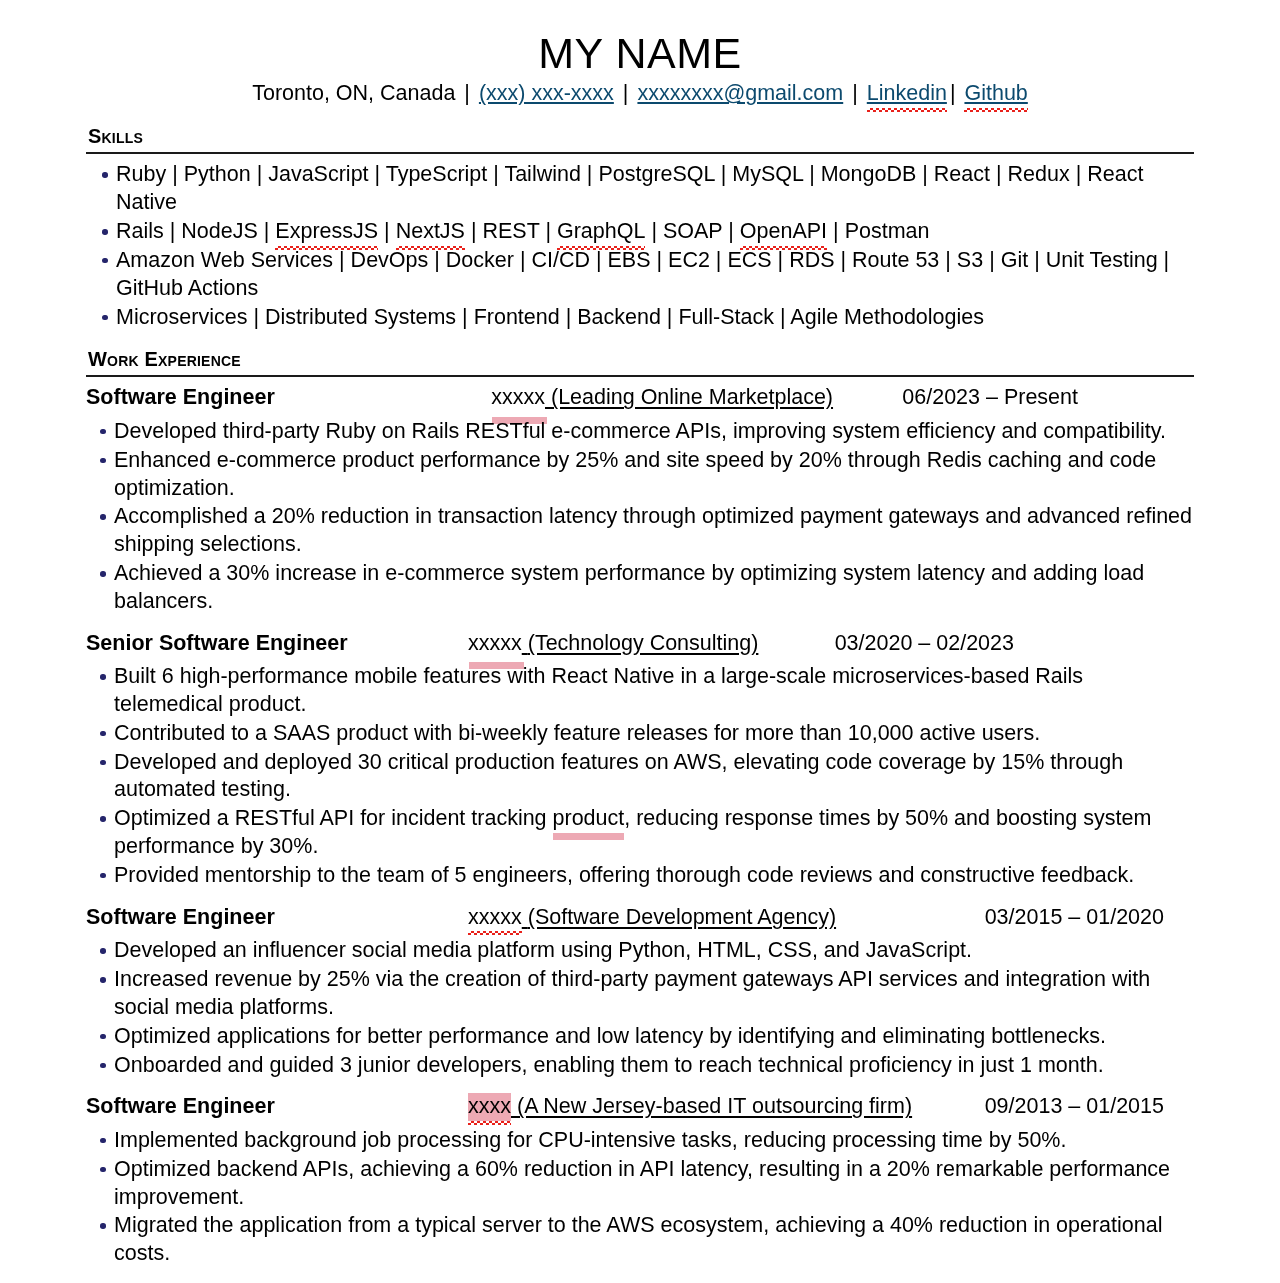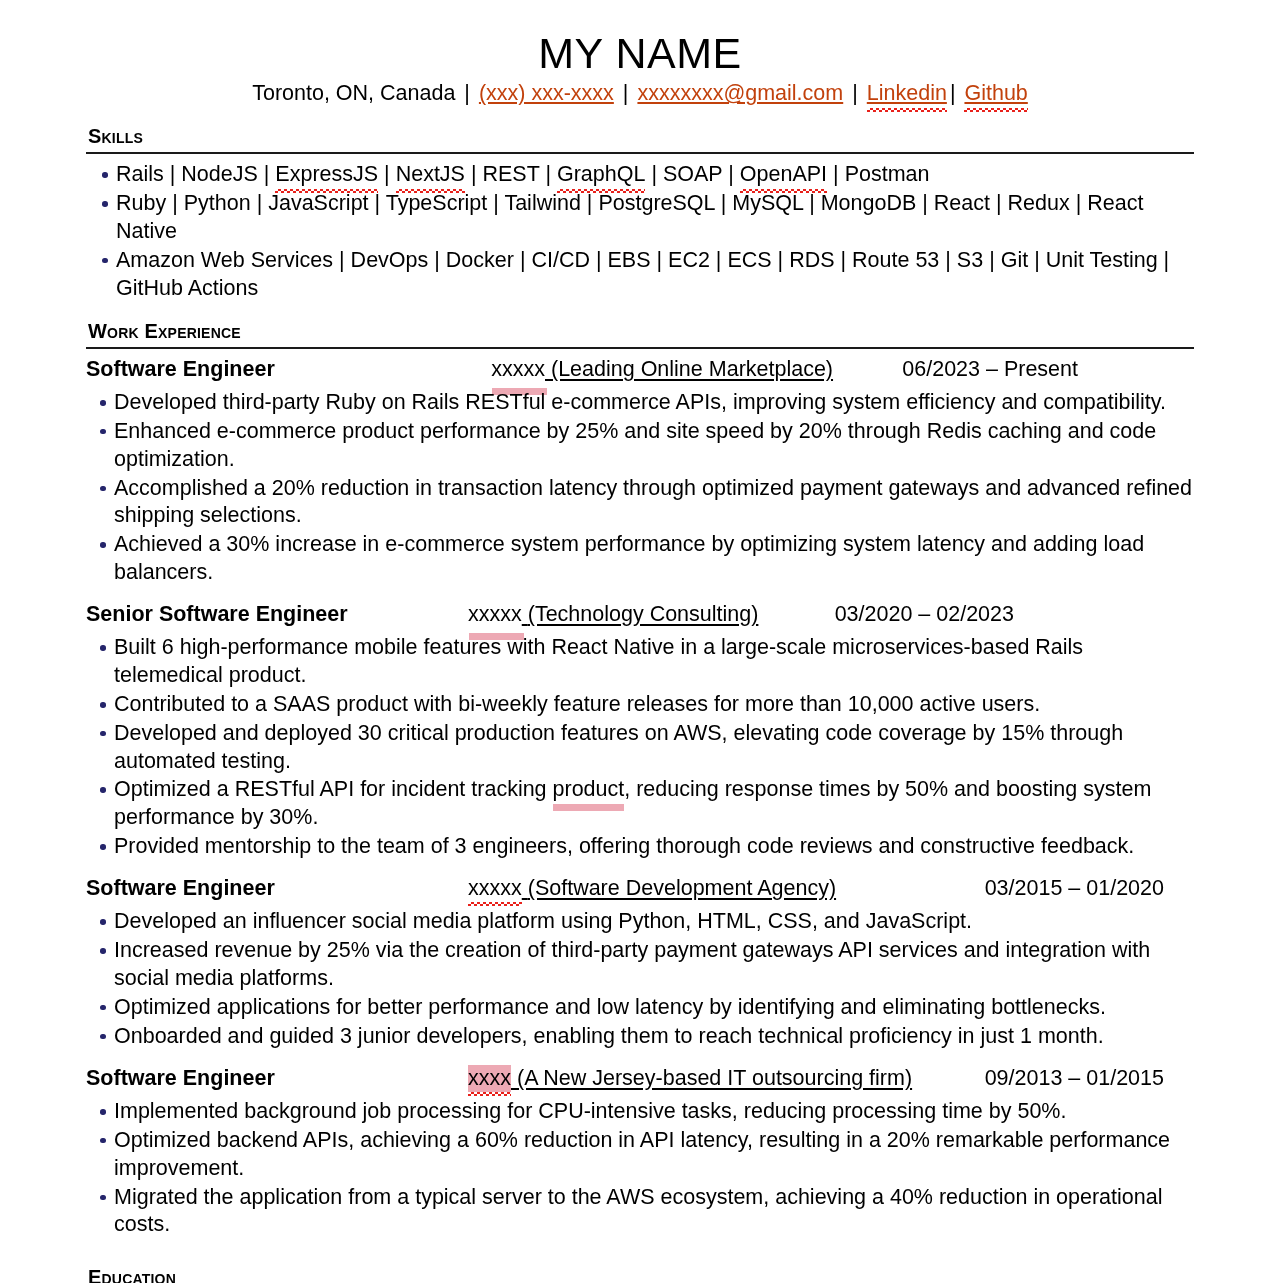--- a/index.html
+++ b/index.html
@@ -33,21 +33,21 @@
   }
   .contact {
     text-align: center;
     font-size: 21.5px;
     line-height: 1.3;
     margin-bottom: 16px;
     white-space: nowrap;
   }
   .contact .sep { color: #000; padding: 0 3px; }
   .lnk {
-    color: #c2410c;
+    color: #0c4a6e;
     text-underline-offset: 2px;
   }
   .spell {
     position: relative;
     display: inline-block;
   }
   
   .spell::after {
     content: "";
     position: absolute;
@@ -201,25 +201,26 @@
     <a href="#" class="lnk">xxxxxxxx@gmail.com</a>
     <span class="sep">|</span>
     <span class="spell"><a href="#" class="lnk">Linkedin</a></span><span class="sep">|</span>
     <span class="spell"><a href="#" class="lnk">Github</a></span>
   </div>
 
   <div class="sec-head">Skills</div>
   <hr class="rule">
 
   <ul class="skills">
+    <li><span>Ruby | Python | JavaScript | TypeScript | Tailwind | PostgreSQL | MySQL | MongoDB | React | Redux | React Native</span></li>
     <li>
       <span>Rails | NodeJS | </span><span class="spell">ExpressJS</span><span> | </span><span class="spell">NextJS</span><span> | REST | </span><span class="spell">GraphQL</span><span> | SOAP | </span><span class="spell">OpenAPI</span><span> | Postman</span>
     </li>
-    <li><span>Ruby | Python | JavaScript | TypeScript | Tailwind | PostgreSQL | MySQL | MongoDB | React | Redux | React Native</span></li>
     <li><span>Amazon Web Services | DevOps | Docker | CI/CD | EBS | EC2 | ECS | RDS | Route 53 | S3 | Git | Unit Testing | GitHub Actions</span></li>
+    <li><span>Microservices | Distributed Systems | Frontend | Backend | Full-Stack | Agile Methodologies</span></li>
   </ul>
 
   <div class="sec-head">Work Experience</div>
   <hr class="rule">
 
   <div class="job">
     <div class="job-head">
       <span class="job-title">Software Engineer</span>
       <span class="job-company"><span class="spell pinkbar">xxxxx</span> <span>(Leading Online Marketplace)</span></span>
       <span class="job-dates d1">06/2023 – Present</span>
@@ -236,21 +237,21 @@
     <div class="job-head">
       <span class="job-title">Senior Software Engineer</span>
       <span class="job-company"><span class="spell pinkbar">xxxxx</span> <span>(Technology Consulting)</span></span>
       <span class="job-dates d2">03/2020 – 02/2023</span>
     </div>
     <ul class="bullets">
       <li><span>Built 6 high-performance mobile features with React Native in a large-scale microservices-based Rails telemedical product.</span></li>
       <li><span>Contributed to a SAAS product with bi-weekly feature releases for more than 10,000 active users.</span></li>
       <li><span>Developed and deployed 30 critical production features on AWS, elevating code coverage by 15% through automated testing.</span></li>
       <li><span>Optimized a RESTful API for incident tracking </span><span class="pinkword">product</span><span>, reducing response times by 50% and boosting system performance by 30%.</span></li>
-      <li><span>Provided mentorship to the team of 3 engineers, offering thorough code reviews and constructive feedback.</span></li>
+      <li><span>Provided mentorship to the team of 5 engineers, offering thorough code reviews and constructive feedback.</span></li>
     </ul>
   </div>
 
   <div class="job">
     <div class="job-head">
       <span class="job-title">Software Engineer</span>
       <span class="job-company"><span class="spell">xxxxx</span> <span>(Software Development Agency)</span></span>
       <span class="job-dates d3">03/2015 – 01/2020</span>
     </div>
     <ul class="bullets">

